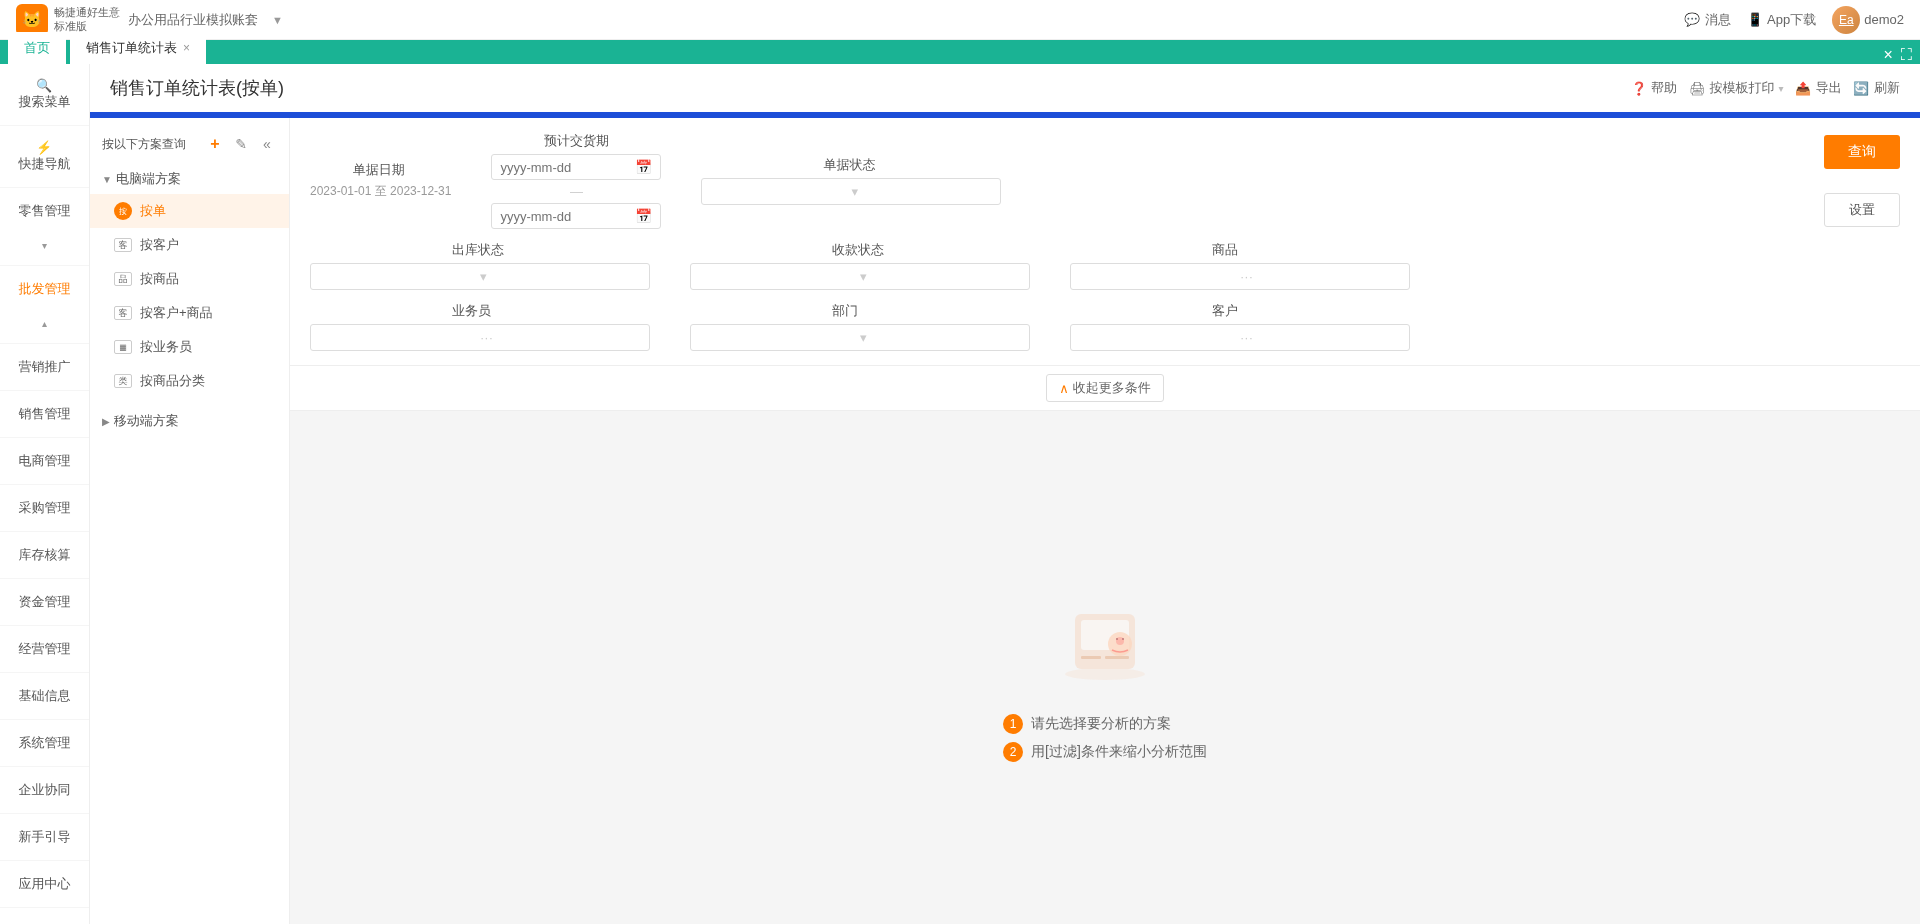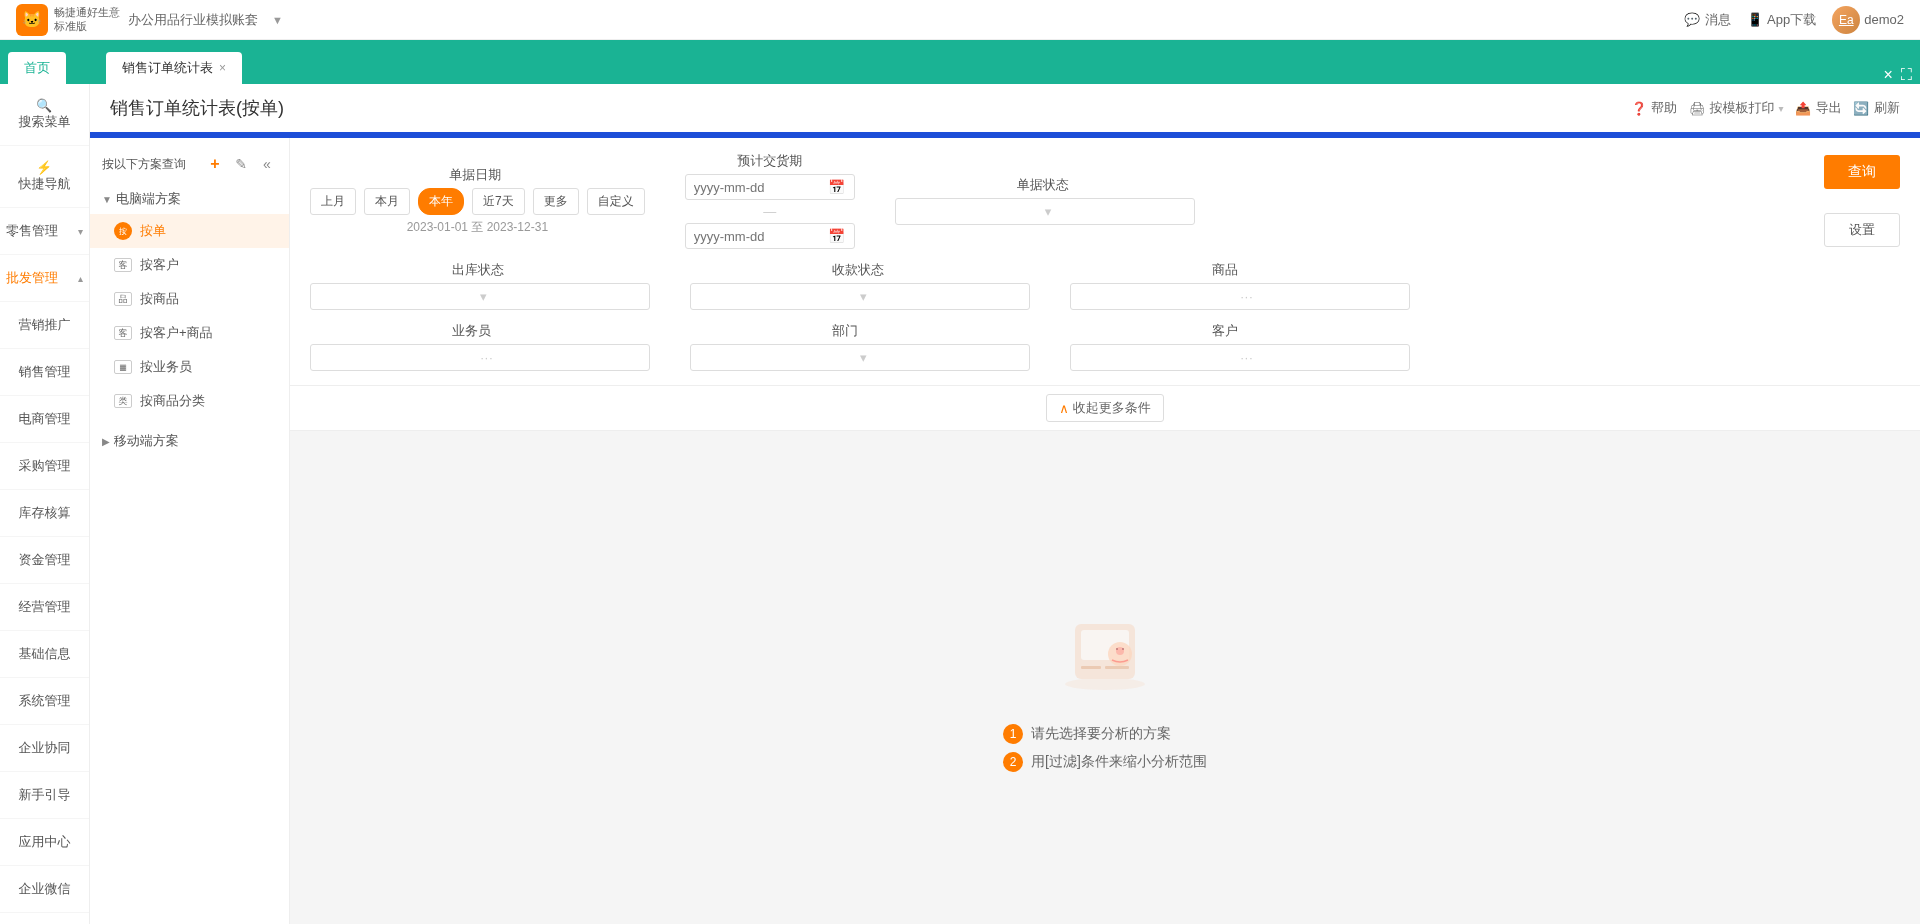--- a/index.html
+++ b/index.html
@@ -10,36 +10,36 @@
     .top-bar-left { display: flex; align-items: center; gap: 8px; }
     .logo-area { display: flex; align-items: center; gap: 6px; }
     .logo-icon { width: 32px; height: 32px; background: #ff7c00; border-radius: 6px; display: flex; align-items: center; justify-content: center; color: white; font-size: 16px; }
     .logo-text { font-size: 11px; color: #666; line-height: 1.2; }
     .breadcrumb-area { display: flex; align-items: center; gap: 14px; color: #666; font-size: 13px; }
     .top-bar-right { display: flex; align-items: center; gap: 16px; color: #666; font-size: 13px; }
     .top-right-item { display: flex; align-items: center; gap: 4px; cursor: pointer; }
     .user-avatar { width: 28px; height: 28px; border-radius: 50%; background: linear-gradient(135deg, #f4a460, #cd853f); display: flex; align-items: center; justify-content: center; color: white; font-size: 12px; text-decoration: underline; }
 
     
-    .tab-bar { height: 44px; background: #1ab394; display: flex; align-items: flex-end; padding: 0 0 0 8px; flex-shrink: 0; gap: 36px; }
+    .tab-bar { height: 24px; background: #1ab394; display: flex; align-items: flex-end; padding: 0 0 0 8px; flex-shrink: 0; }
     .tab { height: 32px; padding: 0 16px; display: flex; align-items: center; gap: 6px; cursor: pointer; font-size: 13px; border-radius: 4px 4px 0 0; }
     .tab-home { background: #fff; color: #1ab394; font-weight: 500; }
     .tab-active { background: #fff; color: #333; }
     .tab-close { color: #999; font-size: 12px; cursor: pointer; }
     .tab-bar-right { margin-left: auto; display: flex; align-items: center; gap: 8px; padding-right: 8px; }
     .tab-bar-btn { color: white; font-size: 16px; cursor: pointer; }
 
     
     .main-layout { display: flex; flex: 1; overflow: hidden; }
 
     
     .sidebar { width: 90px; background: #fff; border-right: 1px solid #eee; flex-shrink: 0; overflow-y: auto; }
     .sidebar-item { padding: 14px 0; text-align: center; cursor: pointer; color: #555; font-size: 13px; border-bottom: 1px solid #f5f5f5; }
     .sidebar-item.active { color: #ff7c00; }
-    .sidebar-item-with-arrow { display: flex; align-items: center; justify-content: center; gap: 20px; }
+    .sidebar-item-with-arrow { display: flex; align-items: center; justify-content: center; gap: 20px; flex-direction: column; }
     .sidebar-arrow { font-size: 10px; color: #999; }
 
     
     .content-area { flex: 1; overflow: hidden; display: flex; flex-direction: column; background: #f5f5f5; }
 
     
     .page-header { background: #fff; padding: 12px 20px; display: flex; align-items: center; justify-content: space-between; border-bottom: 6px solid #1d4ed8; flex-shrink: 0; }
     .page-title { font-size: 18px; font-weight: 500; color: #333; }
     .page-actions { display: flex; align-items: center; gap: 12px; }
     .action-btn { display: flex; align-items: center; gap: 4px; color: #666; font-size: 13px; cursor: pointer; }
@@ -292,28 +292,20 @@
         </div>
       </div>
 
       <div class="right-panel">
 
         <div class="filter-area">
 
           <div class="filter-row">
             <div class="filter-field-group">
               <span class="filter-label">单据日期</span>
-              <div class="filter-date-group">
-                <button class="date-btn">上月</button>
-                <button class="date-btn">本月</button>
-                <button class="date-btn active">本年</button>
-                <button class="date-btn">近7天</button>
-                <button class="date-btn">更多</button>
-                <button class="date-btn">自定义</button>
-              </div>
               <span class="date-range-text">2023-01-01 至 2023-12-31</span>
             </div>
 
             <div class="filter-field-group" style="margin-left:20px;">
               <span class="filter-label">预计交货期</span>
               <div class="date-input-wrapper">
                 <input type="text" placeholder="yyyy-mm-dd" style="">
                 <span class="calendar-icon">📅</span>
               </div>
               <span class="date-sep" style="margin:0 4px;color:#ccc;">—</span>

